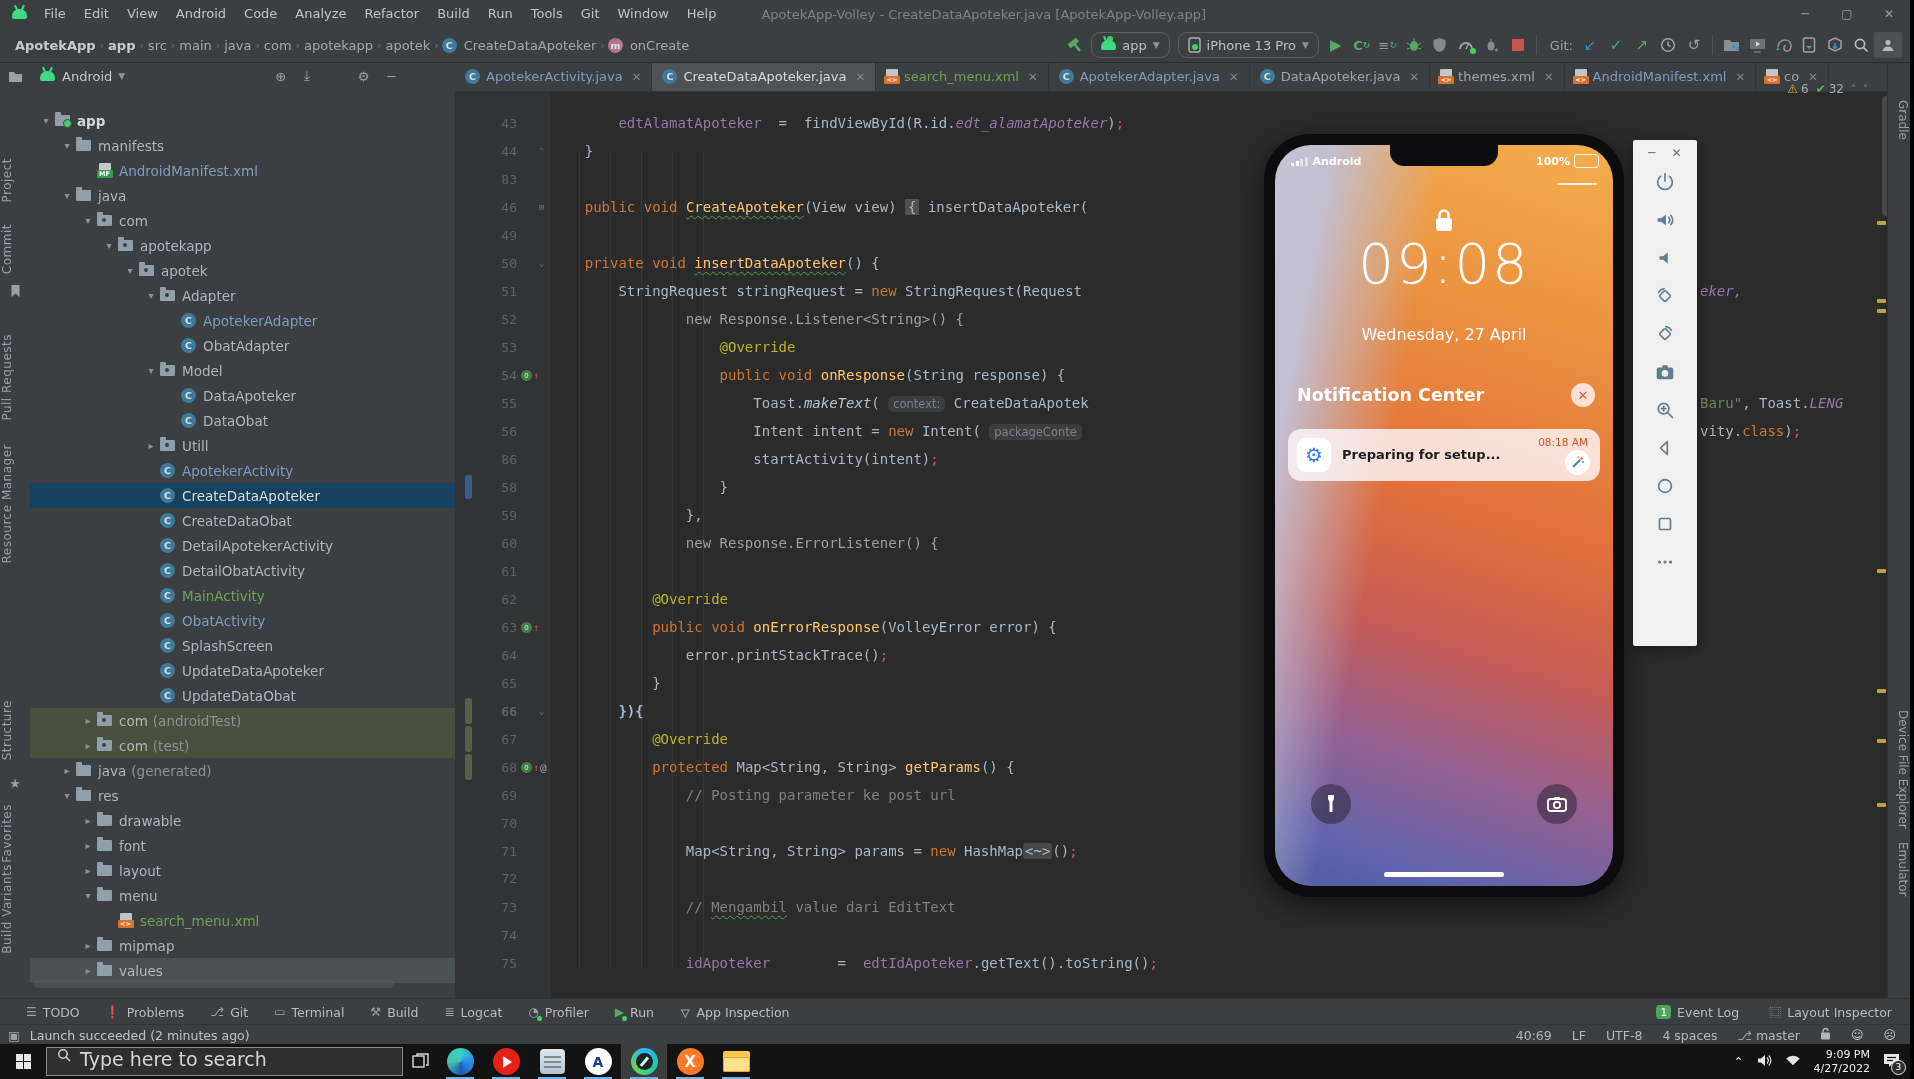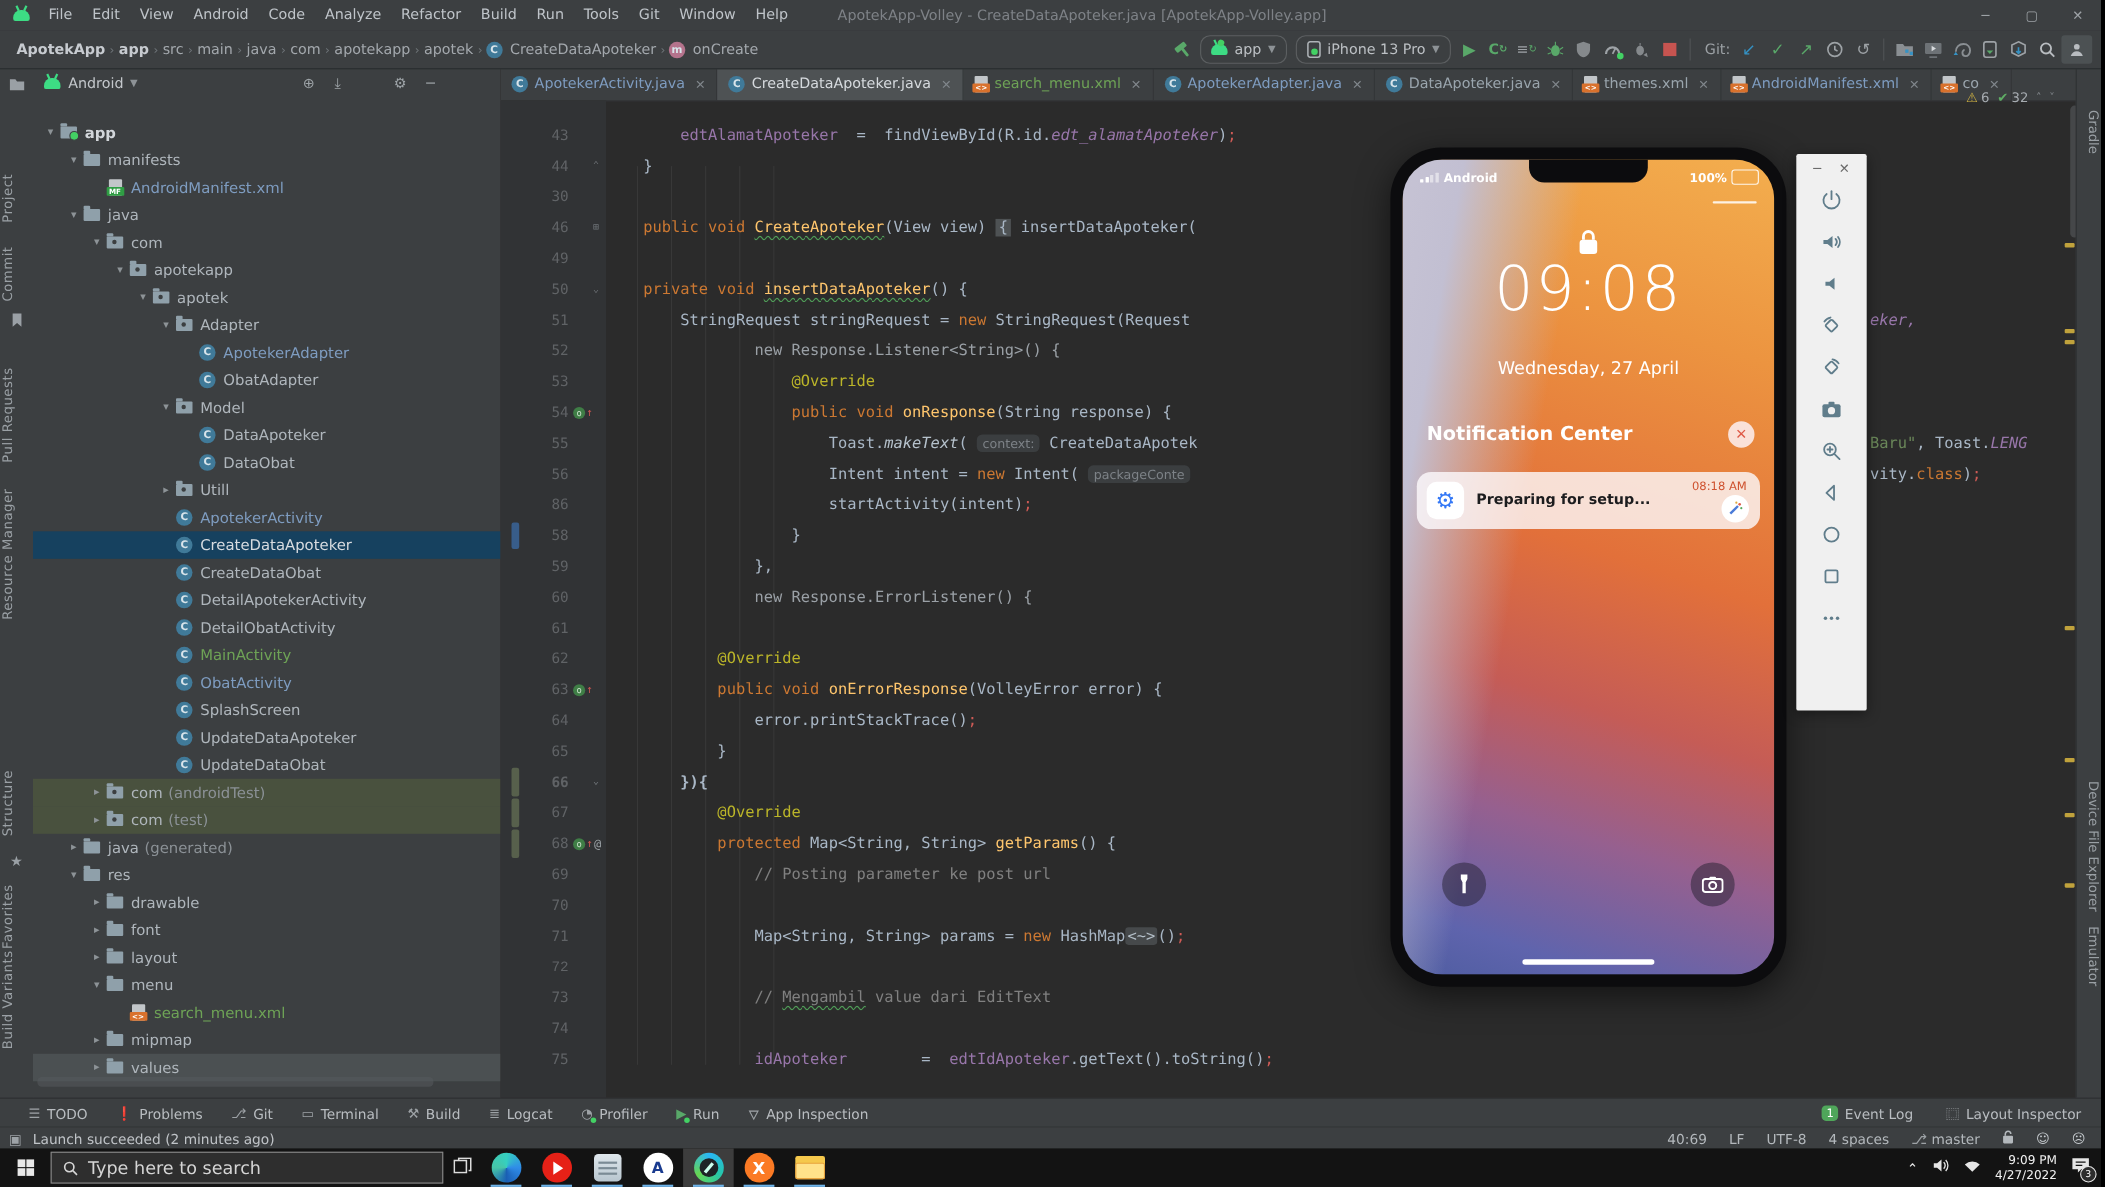--- a/index.html
+++ b/index.html
@@ -113,22 +113,22 @@
              display:flex;align-items:center;z-index:6;font-size:12.5px;color:#b3b8bc;}
   .sb-item{margin-right:22px;white-space:nowrap;}
   .sb-right{margin-left:auto;display:flex;align-items:center;gap:20px;padding-right:14px;}
   .face{font-size:12px;color:#c8cdd1;}
 
   
   #taskbar{position:absolute;left:0;top:1044px;width:100%;height:35px;background:#131313;display:flex;align-items:center;z-index:7;}
   #startbtn{width:46px;height:35px;display:flex;align-items:center;justify-content:center;}
   .wingrid{width:15px;height:15px;display:grid;grid-template-columns:7px 7px;grid-template-rows:7px 7px;gap:1px;}
   .wingrid span{background:#e8e8e8;}
-  #searchbox{width:345px;height:27px;background:#2e2e2e;border:1px solid #8a8a8a;display:flex;align-items:center;
-             color:#d5d5d5;font-size:16px;gap:9px;padding-left:10px;}
+  #searchbox{width:345px;height:27px;background:#2e2e2e;border:1px solid #8a8a8a;display:flex;
+             color:#d5d5d5;font-size:19px;gap:9px;padding-left:10px;}
   #taskview{width:34px;text-align:center;color:#dcdcdc;}
   .tb-app{width:46px;height:35px;display:flex;align-items:center;justify-content:center;position:relative;}
   .tb-app.active{background:#3d3d3d;}
   .tb-app .uline{position:absolute;bottom:0;left:9px;right:9px;height:2.5px;background:#6fb3e8;}
   #tray{margin-left:auto;display:flex;align-items:center;gap:13px;padding-right:10px;color:#e6e6e6;}
   #clock{font-size:11px;text-align:right;line-height:1.25;color:#f0f0f0;}
 
   
   #phone{position:absolute;left:1264px;top:134px;width:360px;height:763px;background:#0c0c0e;border-radius:46px;
          z-index:20;box-shadow:0 8px 30px rgba(0,0,0,.55);padding:11px;box-sizing:border-box;}
@@ -693,21 +693,21 @@
         <div class="cline" style="top: 18px;">
           <span class="lnum">43</span>
           <span class="ctext"><span class="tk-p">        </span><span class="tk-f">edtAlamatApoteker</span><span class="tk-p">  =  </span><span class="tk-p">findViewById(R.id.</span><span class="tk-fi">edt_alamatApoteker</span><span class="tk-p">)</span><span class="tk-r">;</span></span>
         </div>
         <div class="cline" style="top: 46px;">
           <span class="lnum">44</span>
           <span class="foldm">⌃</span>
           <span class="ctext"><span class="tk-p">    }</span></span>
         </div>
         <div class="cline" style="top: 74px;">
-          <span class="lnum">30</span>
+          <span class="lnum">83</span>
           <span class="ctext"></span>
         </div>
         <div class="cline" style="top: 102px;">
           <span class="lnum">46</span>
           <span class="foldm">⊞</span>
           <span class="ctext"><span class="tk-p">    </span><span class="tk-k">public void </span><span class="tk-d wavy">CreateApoteker</span><span class="tk-p">(View view) </span><span class="tk-br">{</span><span class="tk-p"> insertDataApoteker(</span></span>
         </div>
         <div class="cline" style="top: 130px;">
           <span class="lnum">49</span>
           <span class="ctext"></span>

